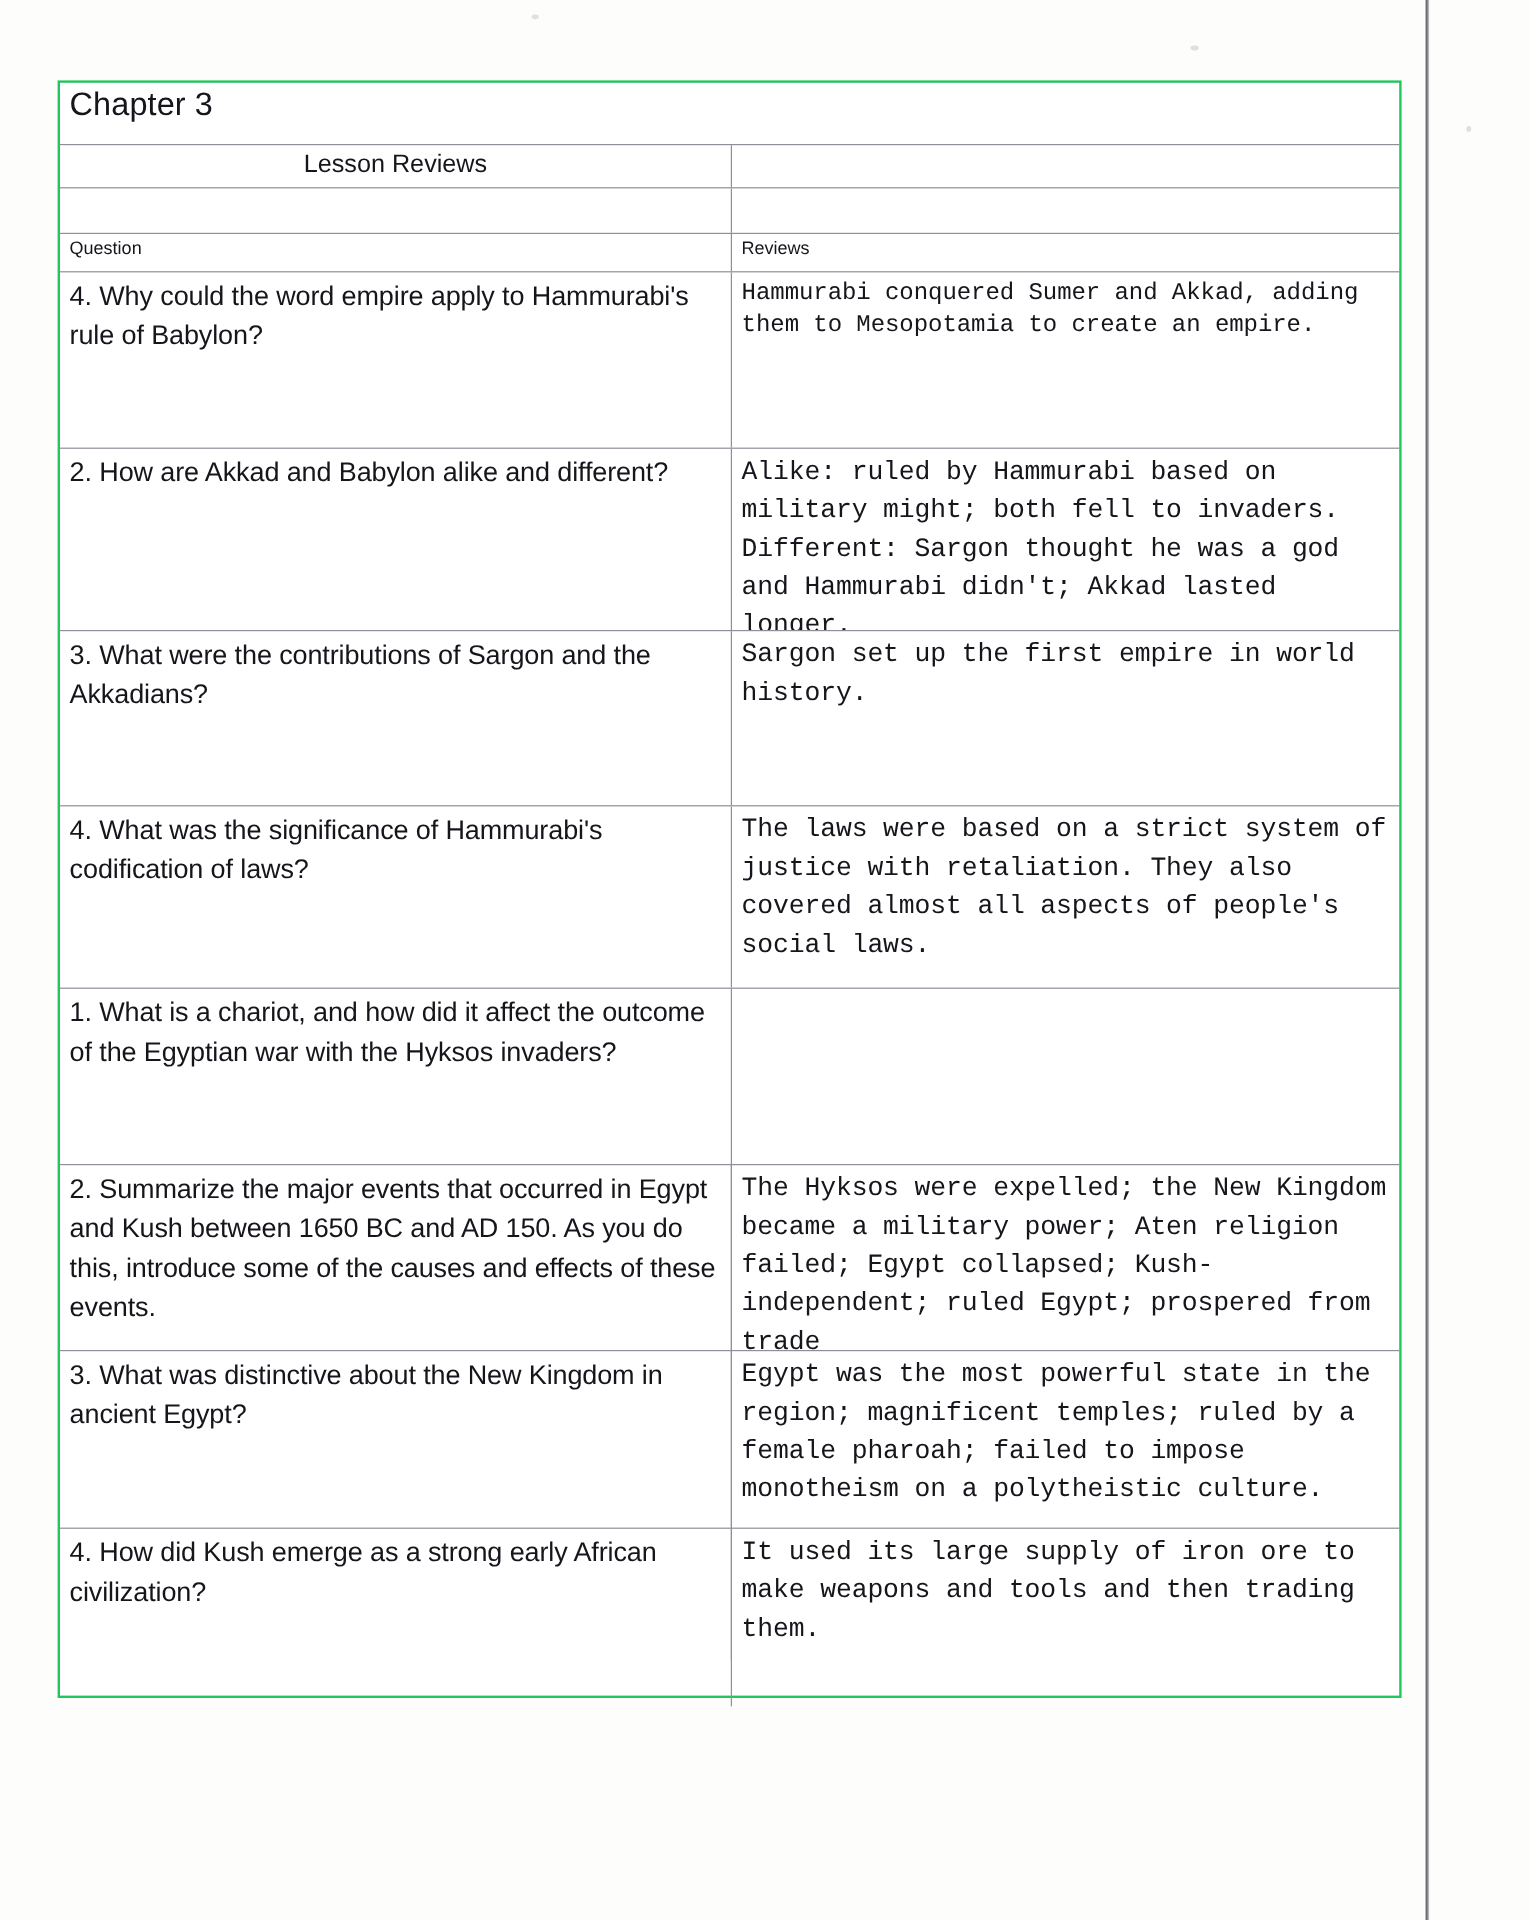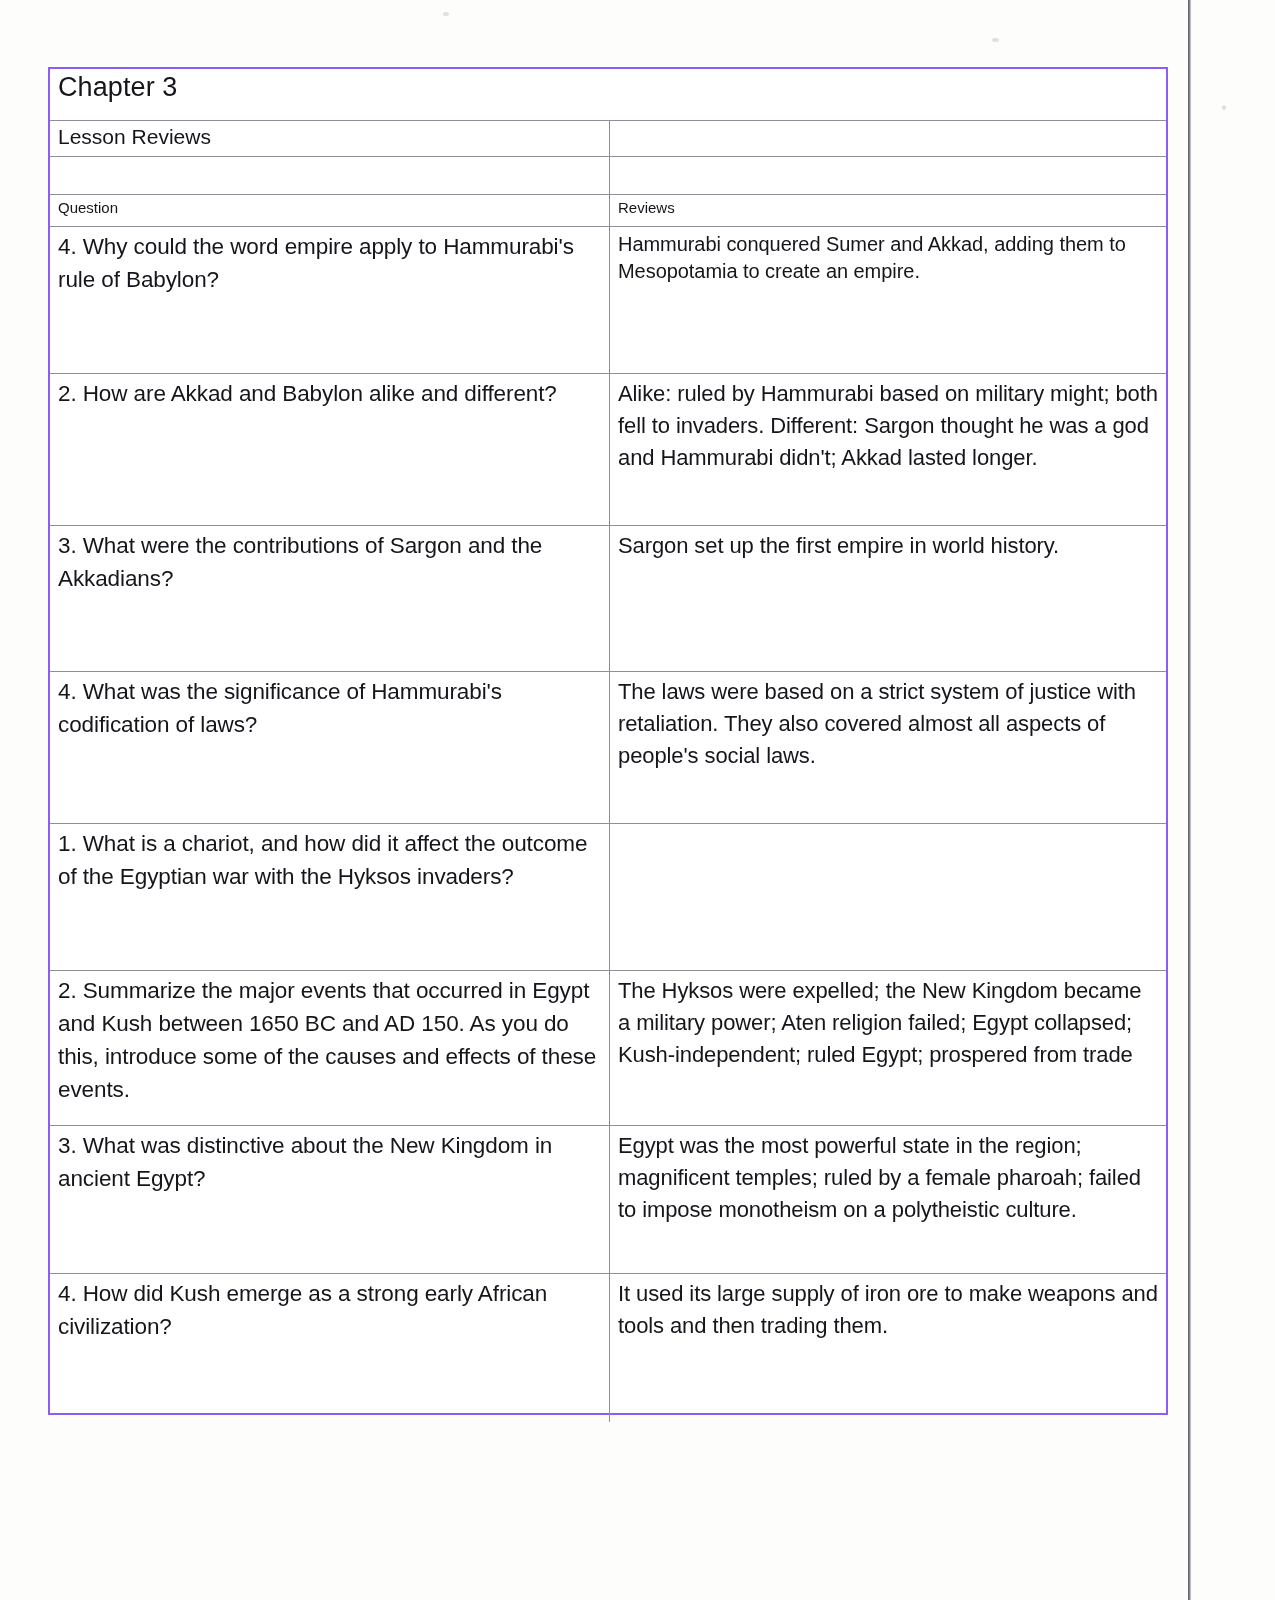--- a/index.html
+++ b/index.html
@@ -39,21 +39,21 @@
     border-radius: 50%;
   }
 
   
   .sheet {
     position: absolute;
     left: 48px;
     top: 67px;
     width: 1120px;
     height: 1348px;
-    border: 2px solid #8b5cf6;
+    border: 2px solid #22c55e;
     box-sizing: border-box;
     background: #ffffff;
   }
 
   .row {
     position: relative;
     display: flex;
     box-sizing: border-box;
     border-bottom: 1px solid #8d8f99;
   }
@@ -82,37 +82,39 @@
   .title-text {
     font-size: 27px;
     line-height: 1.1;
     letter-spacing: .1px;
     color: #15151b;
   }
   .subtitle-text {
     font-size: 21px;
     line-height: 1.15;
     color: #15151b;
+    text-align: center;
   }
   .colhead-text {
     font-size: 15px;
     line-height: 1.15;
     color: #15151b;
   }
   .q-text {
     font-size: 22.5px;
     line-height: 1.46;
     letter-spacing: -.1px;
     color: #15151b;
   }
   .a-text {
     font-size: 22px;
     line-height: 1.46;
     letter-spacing: -.1px;
     color: #15151b;
+    font-family: Liberation Mono, monospace;
   }
   
   .a-text.compact {
     font-size: 20px;
     line-height: 1.35;
     letter-spacing: -.05px;
   }
 
   
   .h-title  { height: 52px; }

